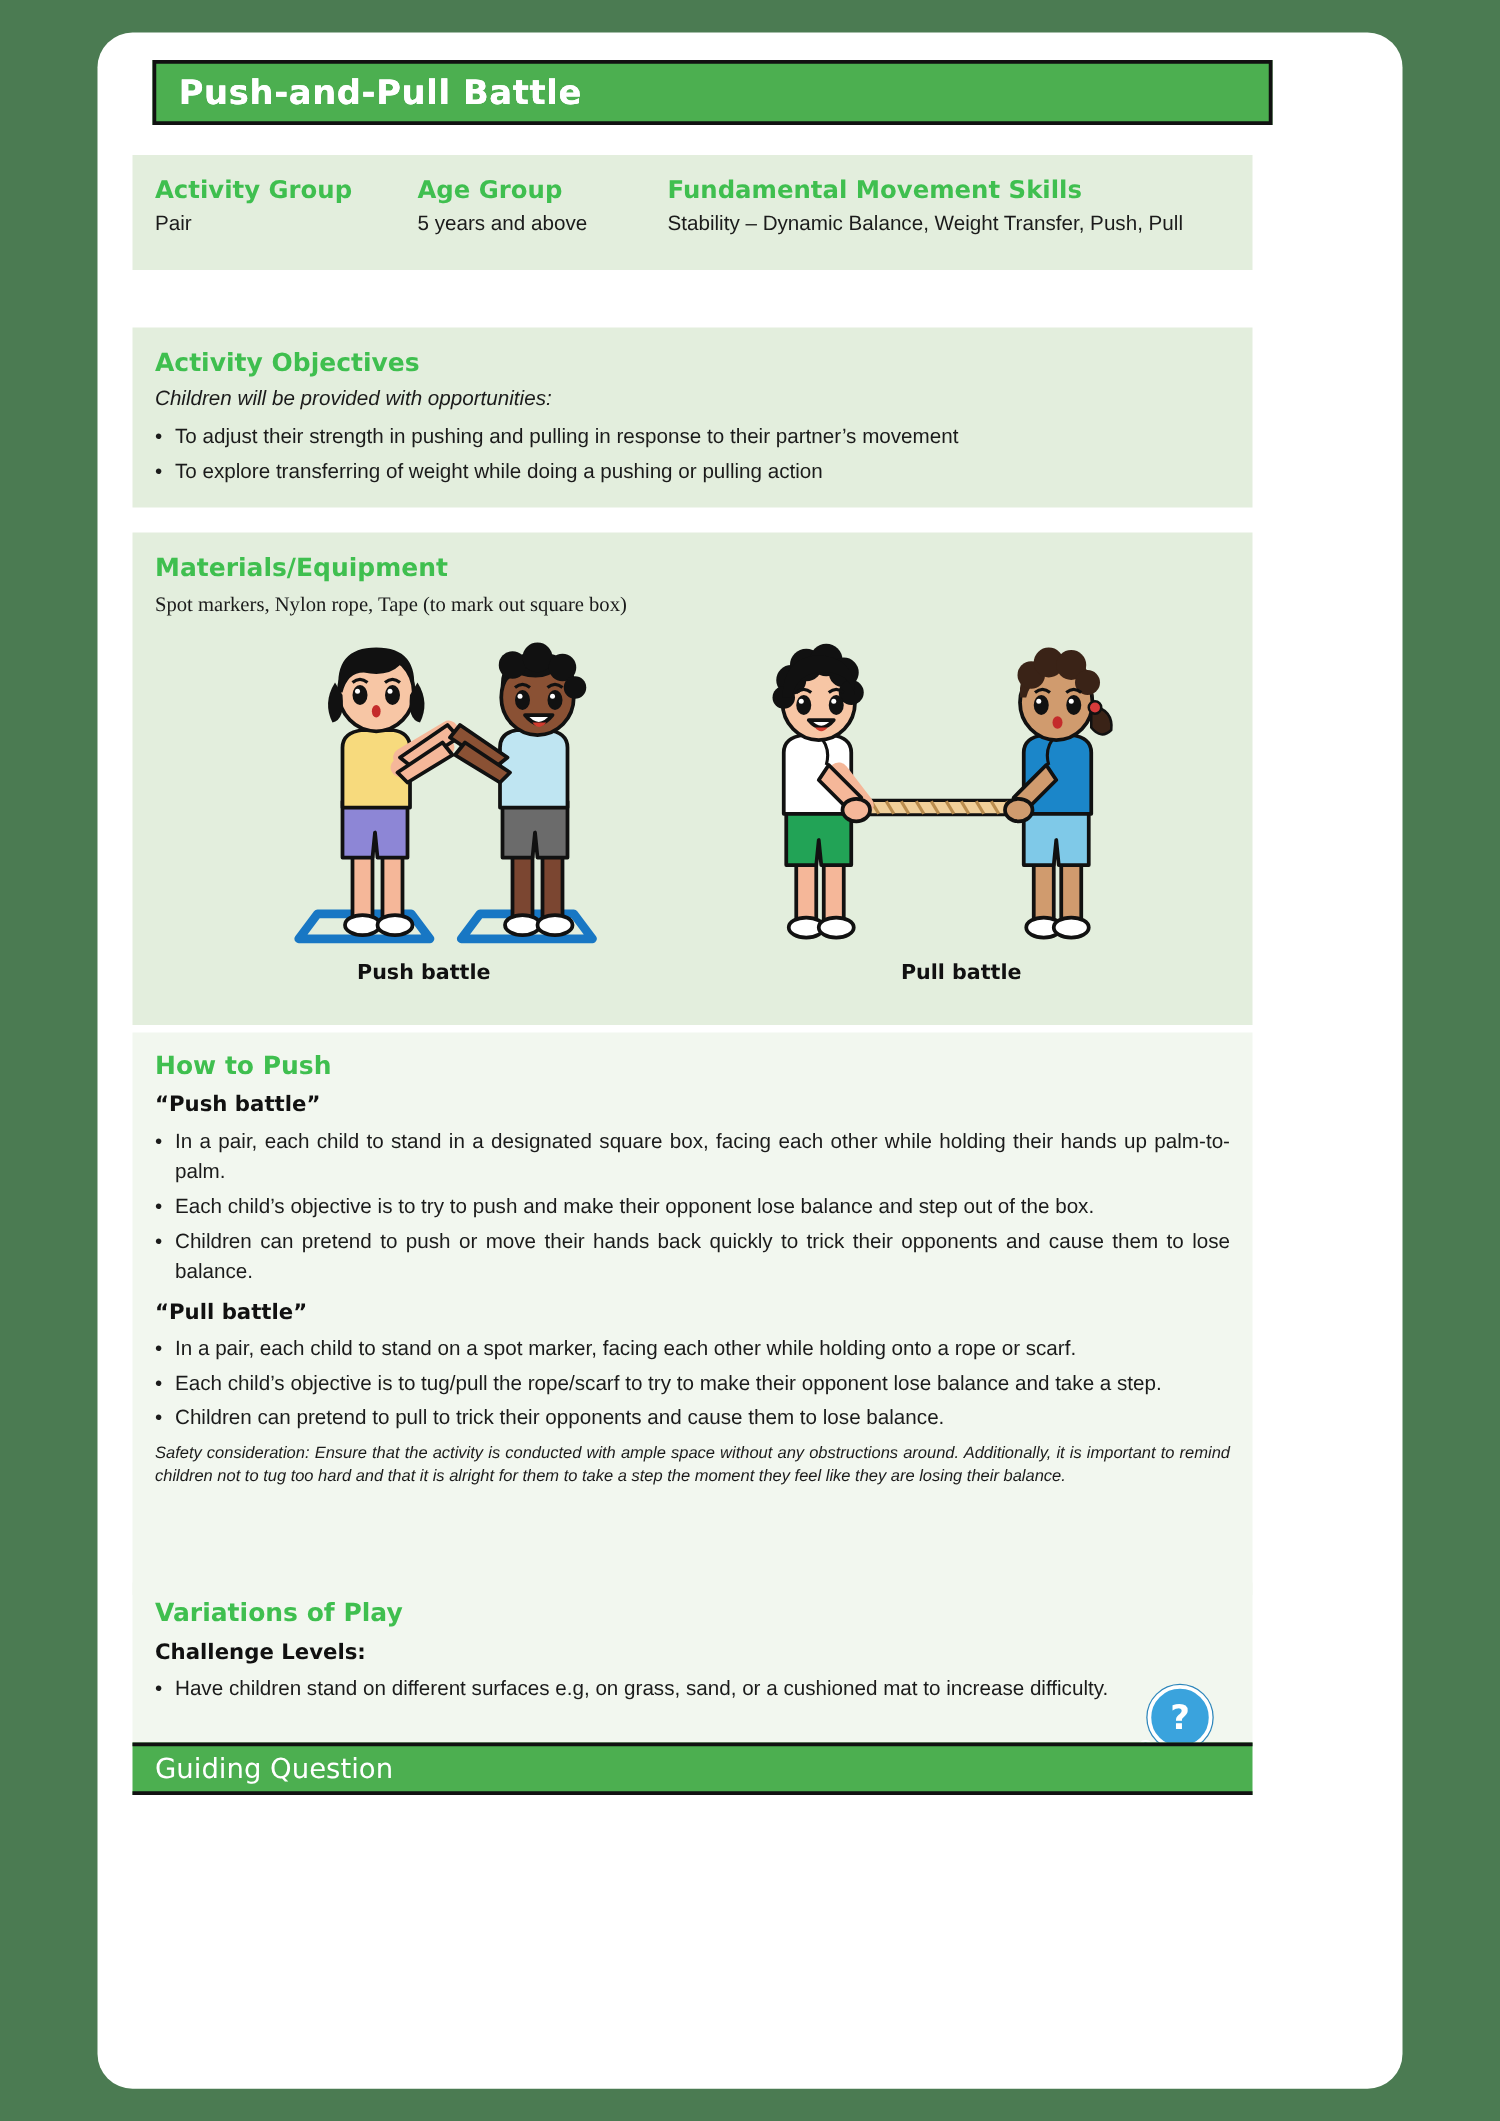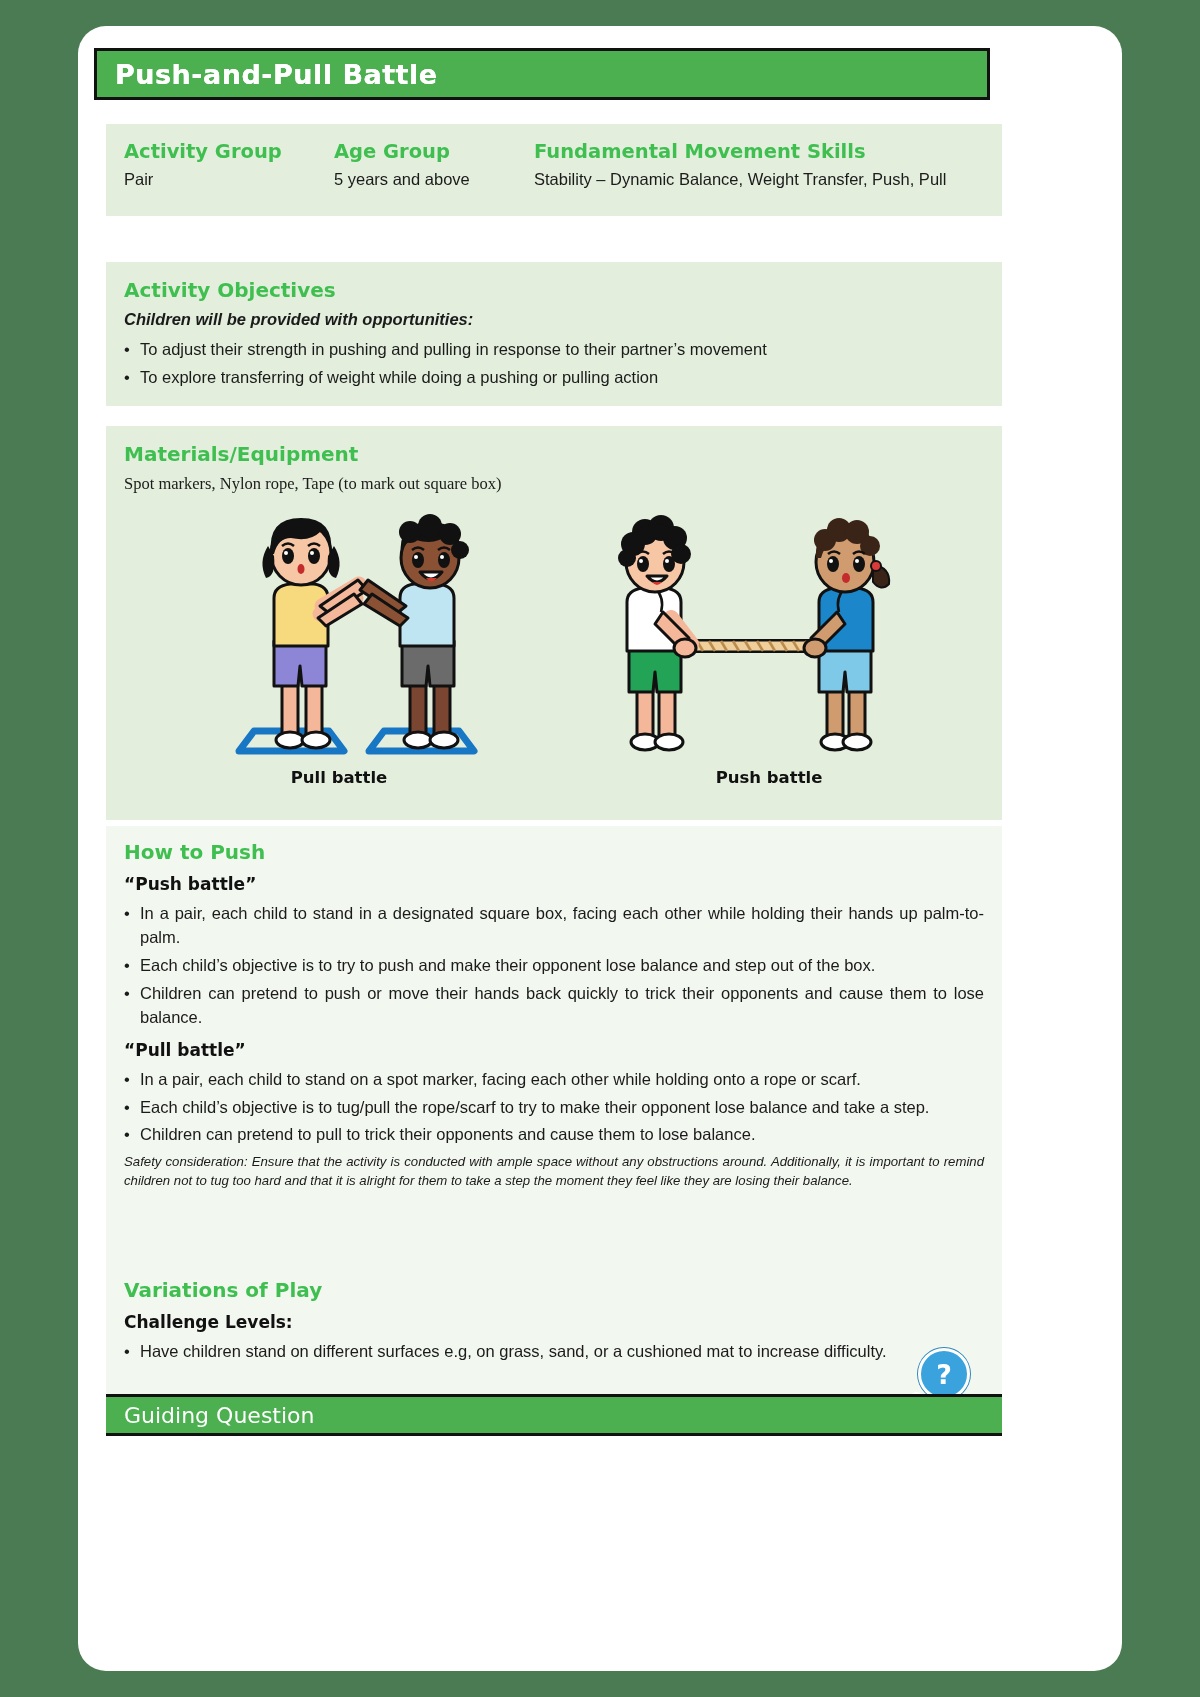--- a/index.html
+++ b/index.html
@@ -19,21 +19,21 @@
     width: 1044px;
     height: 1645px;
     background: #ffffff;
     border-radius: 28px;
     box-shadow: 0 0 0 0 rgba(0,0,0,0);
   }
 
   
   .title-banner {
     position: absolute;
-    left: 16px;
+    left: 44px;
     top: 22px;
     width: 896px;
     height: 52px;
     background: #4caf50;
     border: 3px solid #111111;
     display: flex;
     align-items: center;
     padding-left: 18px;
   }
   .title-banner-text {
@@ -71,21 +71,21 @@
     color: #3fbf4f;
     font-size: 19.5px;
     font-weight: bold;
     font-family: "DejaVu Sans", sans-serif;
     margin-bottom: 7px;
   }
   .meta-value { color: #1b1b1b; font-size: 16.5px; }
 
   
   #objectives-panel { top: 236px; height: 144px; padding: 16px 30px 0 18px; }
-  .obj-sub { font-style: italic; font-size: 16.5px; color: #1b1b1b; margin: 8px 0 9px 0; font-weight: bold; }
+  .obj-sub { font-style: italic; font-size: 16.5px; color: #1b1b1b; margin: 8px 0 9px 0; }
   .bullet-line { display: flex; font-size: 16.5px; color: #1b1b1b; line-height: 1.45; margin-bottom: 4px; }
   .bullet-dot { width: 16px; flex: none; }
 
   
   #materials-panel { top: 400px; height: 394px; padding: 16px 18px 0 18px; }
   .materials-text { font-size: 16.5px; color: #1b1b1b; margin-top: 8px; font-family: Liberation Serif, serif; }
 
   .illus-wrap {
     position: relative;
     height: 260px;
@@ -404,22 +404,22 @@
           <path d="M254,48 Q260,43 266,48" stroke="#111" stroke-width="2.5" fill="none"></path>
           <ellipse cx="234" cy="58" rx="6" ry="8" fill="#111"></ellipse>
           <ellipse cx="260" cy="58" rx="6" ry="8" fill="#111"></ellipse>
           <circle cx="232" cy="55" r="2" fill="#fff"></circle>
           <circle cx="258" cy="55" r="2" fill="#fff"></circle>
           <ellipse cx="247" cy="72" rx="4" ry="5" fill="#c42b2b"></ellipse>
         </g>
       </svg>
 
       <div class="caption-row">
+        <div class="caption caption-push">Push battle</div>
         <div class="caption caption-pull">Pull battle</div>
-        <div class="caption caption-push">Push battle</div>
       </div>
     </div>
   </div>
 
   <div class="panel light" id="howto-panel">
     <div class="panel-heading">How to Push</div>
 
     <div class="sub-head">“Push battle”</div>
     <div class="bullet-line justified">
       <span class="bullet-dot">•</span>

